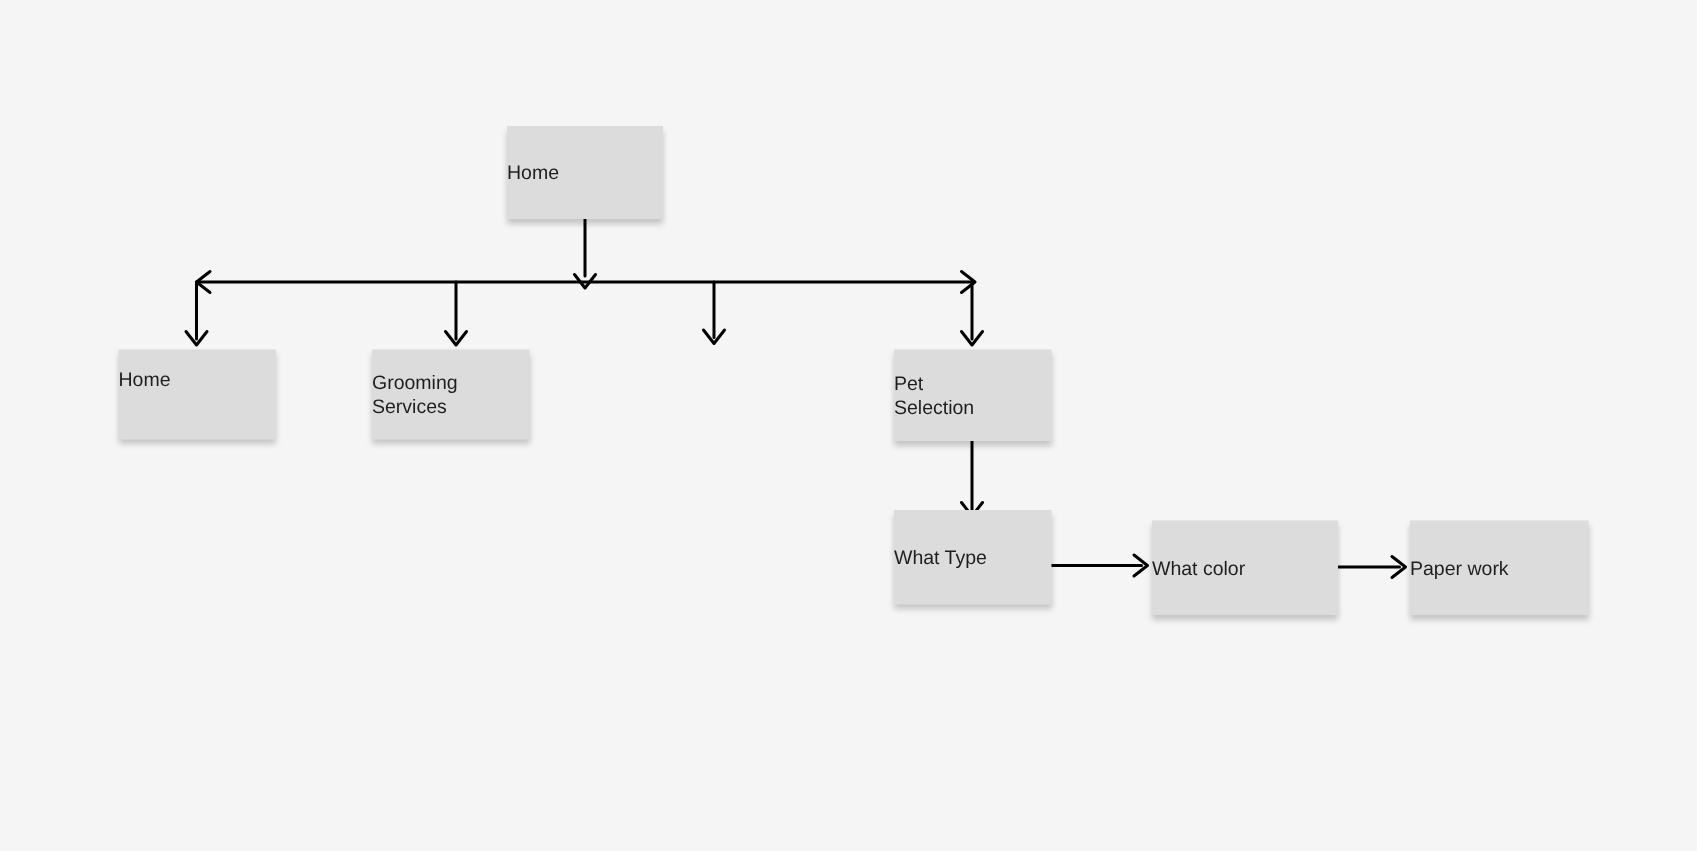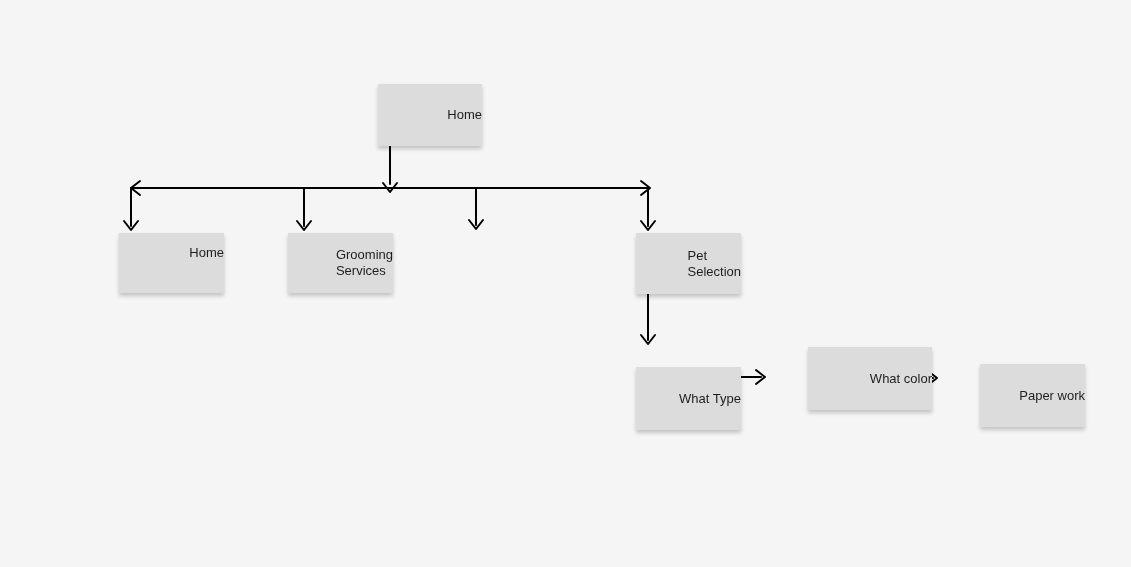--- a/index.html
+++ b/index.html
@@ -30,40 +30,39 @@
     stroke-width:2;
     stroke-linecap:round;
     stroke-linejoin:round;
   }
   .node{
     position:absolute;
     background:var(--node-fill);
     box-shadow:0 3px 4px rgba(0,0,0,0.20);
     display:flex;
     align-items:center;
-    justify-content:flex-end;
+    justify-content:flex-start;
     font-size:13px;
     line-height:16px;
     white-space:pre-line;
     text-align:left;
-    margin-left:40px;
   }
   .node.top-label{
     align-items:flex-start;
     padding-top:12px;
   }
   
   .n-home-top   {left:338px; top:84px;  width:104px; height:62px;}
   .n-home       {left:79px;  top:233px; width:105px; height:60px;}
   .n-grooming   {left:248px; top:233px; width:105px; height:60px;}
   .n-location   {left:423px; top:232px; width:105px; height:61px;}
-  .n-pet        {left:596px; top:233px; width:105px; height:61px;padding-left:28px;}
-  .n-what-type  {left:596px; top:367px; width:105px; height:63px;}
+  .n-pet        {left:596px; top:233px; width:105px; height:61px;}
+  .n-what-type  {left:596px; top:340px; width:105px; height:63px;}
   .n-what-color {left:768px; top:347px; width:124px; height:63px;}
-  .n-paper-work {left:940px; top:364px; width:105px; height:63px;}
+  .n-paper-work {left:940px; top:347px; width:119px; height:63px;}
 </style>
 </head>
 <body>
 
 <div class="canvas">
 
   <svg class="connectors" width="1131" height="567" viewBox="0 0 1131 567" xmlns="http://www.w3.org/2000/svg">
 
     <g>
       <line x1="390" y1="146" x2="390" y2="184"></line>

